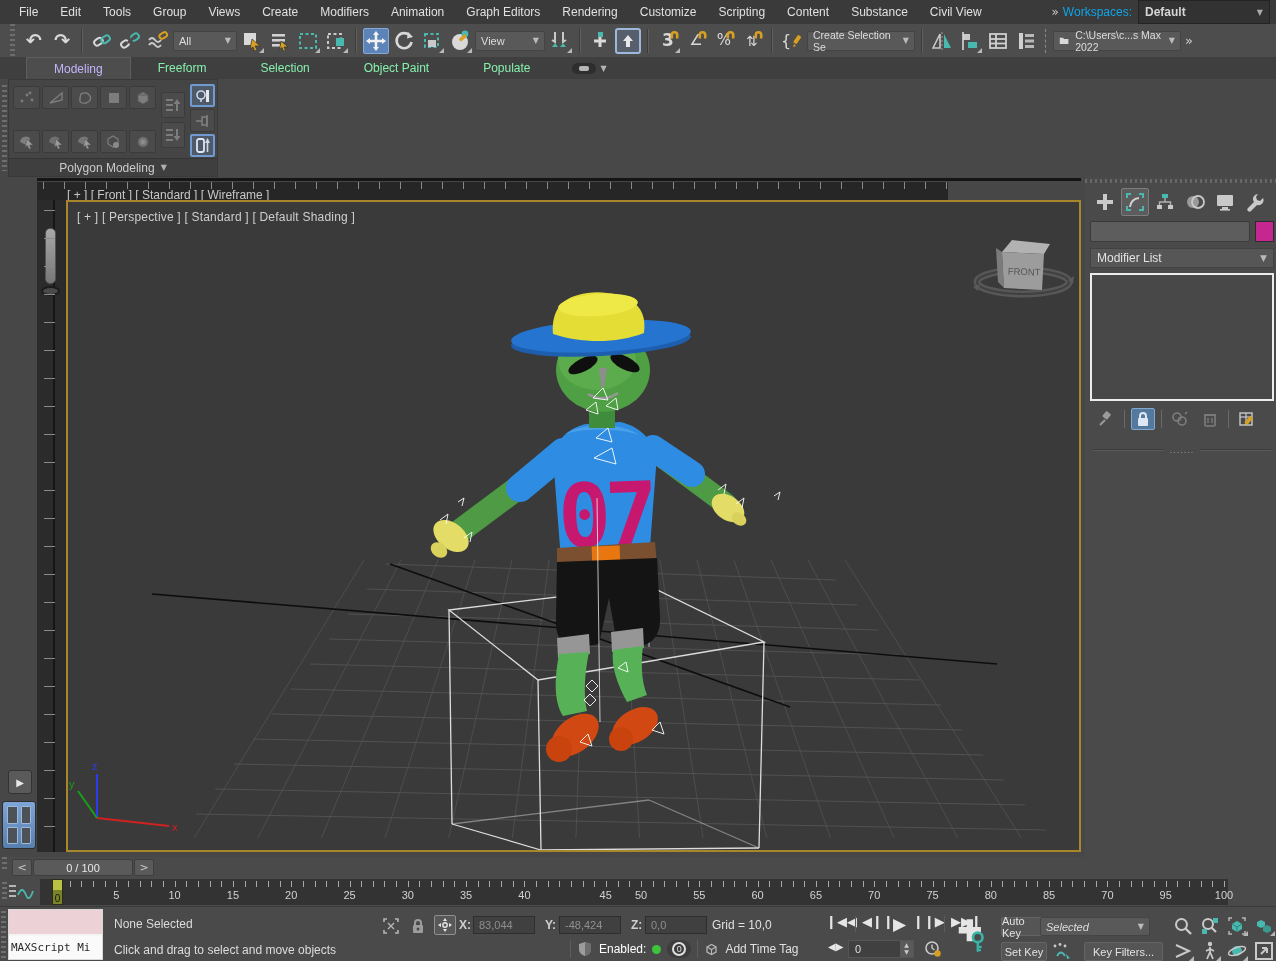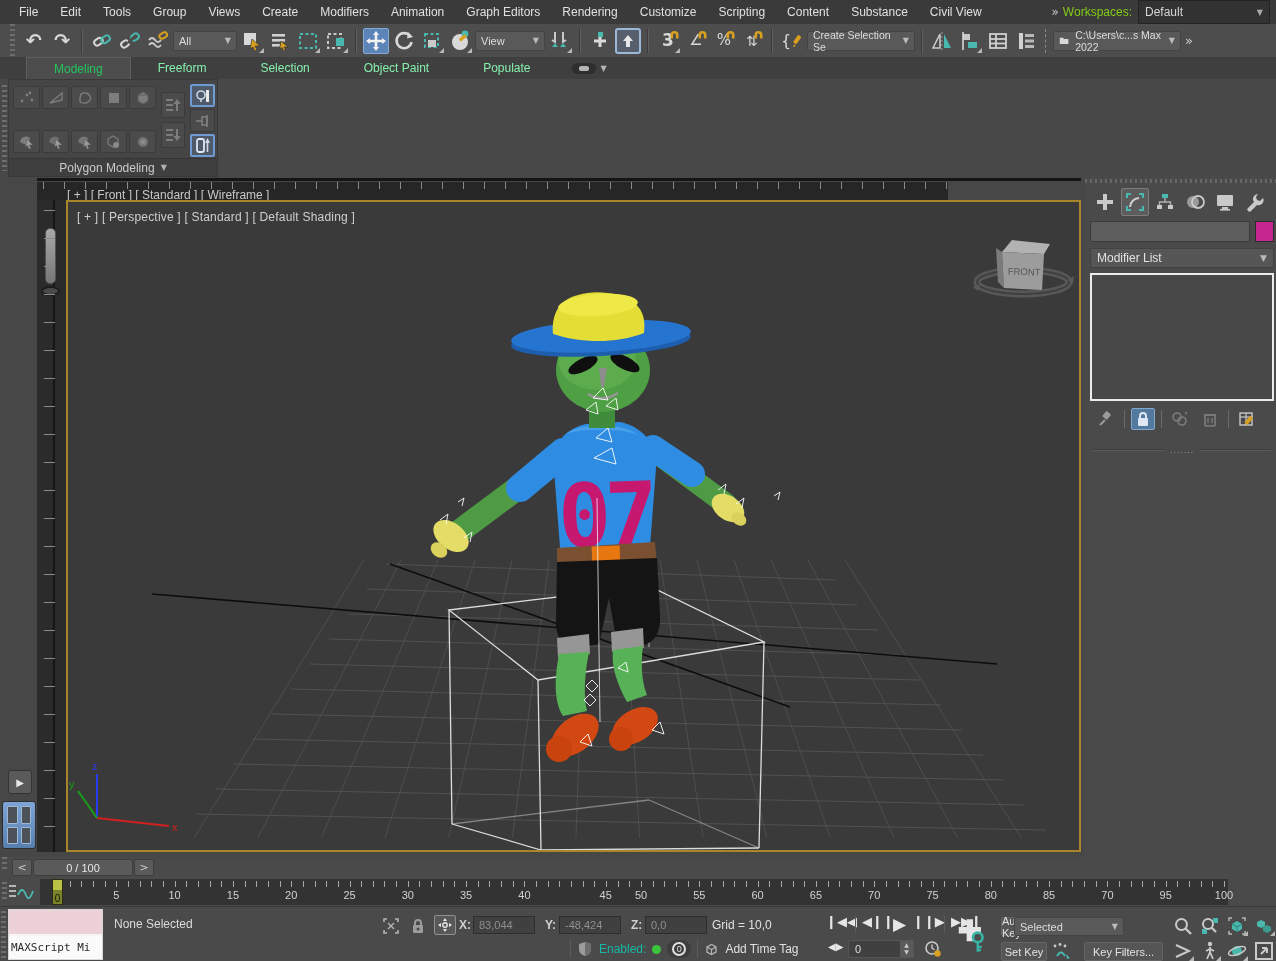--- a/index.html
+++ b/index.html
@@ -6,41 +6,41 @@
   html,body{width:1276px;height:961px;overflow:hidden;}
   body{font-family:"Liberation Sans",sans-serif;background:#474747;color:#ddd;-webkit-font-smoothing:antialiased;}
   .glyph{font-family:"DejaVu Sans",sans-serif;}
   #app{position:relative;width:1276px;height:961px;background:#474747;}
 
   
   #menubar{position:absolute;left:0;top:0;width:1276px;height:24px;background:#3a3a3a;display:flex;align-items:center;font-size:12px;color:#e0e0e0;padding-left:8px;}
   .menu-item{padding:5px 11px;cursor:default;white-space:nowrap;}
   #menu-right{margin-left:auto;display:flex;align-items:center;gap:6px;padding-right:6px;}
   #menu-overflow{color:#c9c9c9;font-size:12px;letter-spacing:-2px;}
-  #workspaces-label{color:#84cc16;text-align:center;}
-  #workspaces-dd{width:132px;height:16px;background:#323232;border:1px solid #232323;display:flex;align-items:center;padding:11px 6px;color:#d5d5d5;font-size:12px;}
+  #workspaces-label{color:#0ea5e9;text-align:center;}
+  #workspaces-dd{width:132px;height:16px;background:#323232;border:1px solid #232323;display:flex;align-items:center;padding:11px 6px;color:#d5d5d5;font-size:12px;font-weight:bold;}
   #workspaces-dd .caret{margin-left:auto;font-size:8px;color:#aaa;}
 
   
   #toolbar{position:absolute;left:0;top:24px;width:1276px;height:33px;background:#4d4d4d;display:flex;align-items:center;gap:2px;padding-left:10px;}
   .grip{width:5px;align-self:stretch;background:repeating-linear-gradient(to bottom,#6e6e6e 0 2px,transparent 2px 5px);margin-right:4px;}
   .ticn{width:26px;height:26px;display:flex;align-items:center;justify-content:center;border-radius:2px;position:relative;flex:none;}
   .ticn.active{background:#5d84b8;border:1px solid #85a9d4;}
   .ticn.outlined{border:2px solid #9db8d8;background:#565f6b;border-radius:3px;}
   .tsep{width:2px;height:24px;border-left:1px solid #3c3c3c;border-right:1px solid #606060;margin:0 4px;flex:none;}
   .tsep.dashed{border-left:1px dashed #8a8a8a;border-right:none;}
   .dd{height:20px;background:#595959;border:1px solid #444;border-radius:2px;color:#ddd;font-size:11px;display:flex;align-items:center;padding:0 5px;gap:6px;flex:none;}
   .dd .caret{font-size:8px;color:#bbb;}
   .gl{font-family:"DejaVu Sans",sans-serif;color:#d8d8d8;font-size:17px;line-height:1;}
   .corner::after{content:"";position:absolute;right:1px;bottom:1px;border-left:5px solid transparent;border-bottom:5px solid #b8b8b8;}
 
   
   #ribbon-tabs{position:absolute;left:0;top:57px;width:1276px;height:22px;background:#3f3f3f;display:flex;align-items:flex-end;padding-left:26px;font-size:12px;}
   .rtab{padding:4px 27px 4px 27px;color:#86efac;height:22px;}
-  .rtab.active{background:#4d4d4d;color:#22c55e;border:1px solid #5e5e5e;border-bottom:none;}
+  .rtab.active{background:#4d4d4d;color:#c4b5fd;border:1px solid #5e5e5e;border-bottom:none;}
   #ribbon-pill{display:flex;align-items:center;gap:5px;margin-left:14px;margin-bottom:5px;}
   #ribbon-pill .pill{width:24px;height:11px;background:#2e2e2e;border-radius:6px;display:flex;align-items:center;justify-content:center;}
   #ribbon-pill .pill i{display:block;width:10px;height:5px;background:#b5b5b5;border-radius:2px;}
   #ribbon-body{position:absolute;left:0;top:79px;width:1276px;height:98px;background:#484848;display:flex;}
   #pm-group{position:absolute;left:8px;top:0;width:210px;height:98px;background:#454545;border:1px solid #393939;}
   .pm-row{position:absolute;left:4px;display:flex;gap:2px;}
   .pm-btn{width:27px;height:23px;background:#4b4b4b;border:1px solid #3b3b3b;border-radius:2px;display:flex;align-items:center;justify-content:center;}
   .pm-col{position:absolute;display:flex;flex-direction:column;gap:4px;}
   .pm-footer{position:absolute;left:0;bottom:0;width:208px;height:18px;background:#3f3f3f;border-top:1px solid #353535;display:flex;align-items:center;justify-content:center;gap:6px;font-size:12px;color:#cbcbcb;}
   .tgl{width:25px;height:23px;background:#4b4b4b;border:1px solid #3b3b3b;border-radius:2px;display:flex;align-items:center;justify-content:center;}
@@ -107,21 +107,21 @@
   #status-prompt{position:absolute;left:0;top:36px;width:360px;color:#dcdcdc;}
   .sicn{position:absolute;width:22px;height:20px;display:flex;align-items:center;justify-content:center;}
   .coord-label{position:absolute;top:11px;color:#cfcfcf;font-weight:bold;font-size:12px;}
   .coord-field{position:absolute;top:9px;width:62px;height:18px;background:#404040;border:1px solid #2e2e2e;color:#8f8f8f;font-size:11px;display:flex;align-items:center;padding-left:5px;}
   #grid-readout{position:absolute;left:712px;top:11px;color:#e0e0e0;}
   .pb{position:absolute;top:7px;color:#e6e6e6;font-size:13px;display:flex;align-items:center;font-family:"DejaVu Sans",sans-serif;}
   .pb-sep{position:absolute;top:9px;width:1px;height:16px;background:#3a3a3a;border-right:1px solid #5c5c5c;}
   #frame-spinner{position:absolute;left:848px;top:33px;width:66px;height:18px;background:#404040;border:1px solid #555;color:#dedede;font-size:11px;display:flex;align-items:center;padding-left:6px;}
   #frame-spinner .spin{margin-left:auto;width:13px;height:100%;background:#5a5a5a;display:flex;flex-direction:column;align-items:center;justify-content:center;font-size:6px;color:#ccc;line-height:1;}
   .skey-btn{position:absolute;width:46px;height:19px;background:#555;border:1px solid #646464;border-radius:2px;color:#e3e3e3;font-size:11px;display:flex;align-items:center;justify-content:center;}
-  #selected-dd{position:absolute;left:1014px;top:10px;width:110px;height:19px;}
+  #selected-dd{position:absolute;left:1040px;top:10px;width:110px;height:19px;font-style:italic;}
   #keyfilters-btn{position:absolute;left:1084px;top:35px;width:79px;height:19px;background:#555;border:1px solid #646464;border-radius:2px;color:#e3e3e3;font-size:11px;display:flex;align-items:center;justify-content:center;}
   .nav{position:absolute;width:24px;height:22px;display:flex;align-items:center;justify-content:center;}
   #enabled-row{position:absolute;left:570px;top:33px;display:flex;align-items:center;gap:6px;}
   #notif-pill{width:24px;height:18px;background:#3d3d3d;border-radius:9px;display:flex;align-items:center;justify-content:center;}
   #notif-circle{width:14px;height:14px;border:2px solid #e0e0e0;border-radius:50%;font-size:9px;color:#e0e0e0;display:flex;align-items:center;justify-content:center;}
   #dot-green{width:9px;height:9px;border-radius:50%;background:#3cc43c;}
 </style>
 </head>
 <body>
 
@@ -972,20 +972,21 @@
       </div>
   </div>
 
   <div id="statusbar">
     <div class="grip"></div>
     <div id="mxs-box">
       <div id="mxs-pink"></div>
       <div id="mxs-white">MAXScript Mi</div>
     </div>
     <div id="status-sel" style="left:114px">None Selected</div>
+    <div id="status-prompt" style="left:114px">Click and drag to select and move objects</div>
 
     <div class="sicn" style="left:380px;top:9px;">
         <svg width="18" height="18" viewBox="0 0 18 18">
           <path d="M2,5 V2 h3 M13,2 h3 v3 M16,13 v3 h-3 M5,16 H2 v-3" fill="none" stroke="#b5b5b5" stroke-width="1.6"></path>
           <path d="M6,6 l6,6 M12,6 l-6,6" stroke="#b5b5b5" stroke-width="1.4"></path>
         </svg>
       </div>
     <div class="sicn" style="left:407px;top:9px;">
         <svg width="14" height="16" viewBox="0 0 14 16">
           <rect x="2" y="7" width="10" height="8" rx="1" fill="#9c9c9c"></rect>
@@ -1007,21 +1008,21 @@
     <span class="coord-label" style="left:631px;">Z:</span>
     <div class="coord-field" style="left:645px;">0,0</div>
     <span id="grid-readout">Grid = 10,0</span>
 
     <div id="enabled-row">
       <div style="width:1px;height:18px;background:#3a3a3a;border-right:1px solid #5c5c5c;"></div>
       <svg width="16" height="16" viewBox="0 0 16 16">
           <path d="M8,1 L14,3 V8 c0,4 -3,6 -6,7 C5,14 2,12 2,8 V3 Z" fill="#9c9c9c"></path>
           <path d="M8,1 L14,3 V8 c0,4 -3,6 -6,7 Z" fill="#6e6e6e"></path>
         </svg>
-      <span style="color:#14b8a6;">Enabled:</span>
+      <span style="color:#ffffff;">Enabled:</span>
       <span id="dot-green"></span>
       <span id="notif-pill">
           <span id="notif-circle">0</span>
         </span>
       <div style="width:1px;height:18px;background:#3a3a3a;border-right:1px solid #5c5c5c;"></div>
       <svg width="15" height="15" viewBox="0 0 15 15">
           <polygon points="3,5 7.5,2.5 12,5 12,10 7.5,12.5 3,10" fill="none" stroke="#b5b5b5" stroke-width="1.3"></polygon>
           <polyline points="3,5 7.5,7.5 12,5" fill="none" stroke="#b5b5b5" stroke-width="1.1"></polyline>
           <line x1="7.5" y1="7.5" x2="7.5" y2="12.5" stroke="#b5b5b5" stroke-width="1.1"></line>
         </svg>

